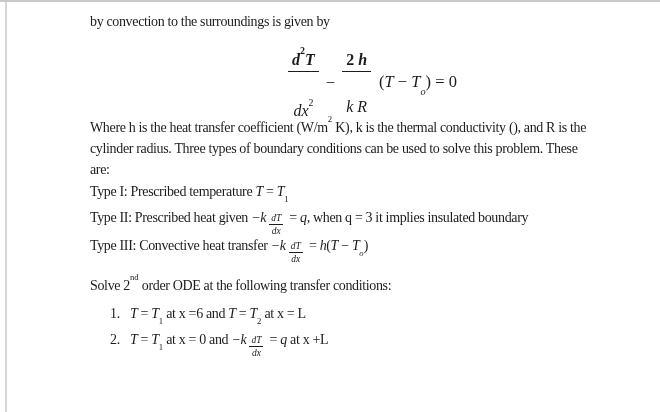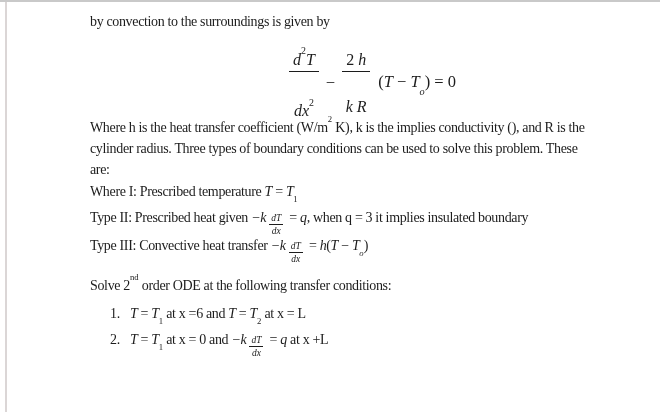--- a/index.html
+++ b/index.html
@@ -41,21 +41,21 @@
   
   #equation {
     position:absolute; left:90px; top:59px; width:565px; height:48px;
     display:flex; align-items:center; justify-content:center;
     font-size:16.5px; letter-spacing:0; white-space:nowrap;
   }
   .bfrac {
     display:inline-flex; flex-direction:column;
     text-align:center; font-size:16px; line-height:19px; letter-spacing:0;
   }
-  .bfrac .fr-top { border-bottom:1px solid #1c1c1c; padding:0 4px 2px; }
+  .bfrac .fr-top { border-bottom:1px solid #1c1c1c; padding:0 4px 2px;font-weight:bold; }
   .bfrac .fr-bot { padding-top:1px;margin-top:24px; }
   #equation .op { margin:0 7px; }
   #equation .rhs { margin-left:8px; }
 
   #intro  { left:90px; top:11px; }
   #where  { left:90px; top:113px; }
   #typeI  { left:90px; top:181px; }
   #typeII { left:90px; top:200px; height:26px; line-height:26px; }
   #typeIII{ left:90px; top:228px; height:28px; line-height:28px; }
   #solve  { left:90px; top:271px; }
@@ -81,26 +81,26 @@
     </span>
     <span class="op">−</span>
     <span class="bfrac">
       <span class="fr-top"><span>2 </span><span class="mi">h</span></span>
       <span class="fr-bot mi">k R</span>
     </span>
     <span class="rhs"><span>(</span><span class="mi">T</span><span> − </span><span class="mi">T</span><sub class="s mi">o</sub><span>)</span><span> = 0</span></span>
   </div>
 
   <div class="blk" id="where">
-    <span class="ln"><span>Where h is the heat transfer coefficient (W/m</span><sup class="s">2</sup><span> K), k is the implies conductivity (), and R is the</span></span>
+    <span class="ln"><span>Where h is the heat transfer coefficient (W/m</span><sup class="s">2</sup><span> K), k is the thermal conductivity (), and R is the</span></span>
     <span class="ln">cylinder radius. Three types of boundary conditions can be used to solve this problem. These</span>
     <span class="ln">are:</span>
   </div>
 
-  <div class="blk" id="typeI"><span>Where I: Prescribed temperature </span><span class="mi">T</span><span> = </span><span class="mi">T</span><sub class="s">1</sub></div>
+  <div class="blk" id="typeI"><span>Type I: Prescribed temperature </span><span class="mi">T</span><span> = </span><span class="mi">T</span><sub class="s">1</sub></div>
 
   <div class="blk" id="typeII"><span>Type II: Prescribed heat given </span><span class="mi">−k</span><span class="ifrac">
         <span class="fr-top">dT</span>
         <span class="fr-bot">dx</span>
       </span><span> = </span><span class="mi">q</span><span>, when q = 3 it implies insulated boundary</span></div>
 
   <div class="blk" id="typeIII"><span>Type III: Convective heat transfer </span><span class="mi">−k</span><span class="ifrac">
         <span class="fr-top">dT</span>
         <span class="fr-bot">dx</span>
       </span><span> = </span><span class="mi">h</span><span>(</span><span class="mi">T</span><span> − </span><span class="mi">T</span><sub class="s mi">o</sub><span>)</span></div>

